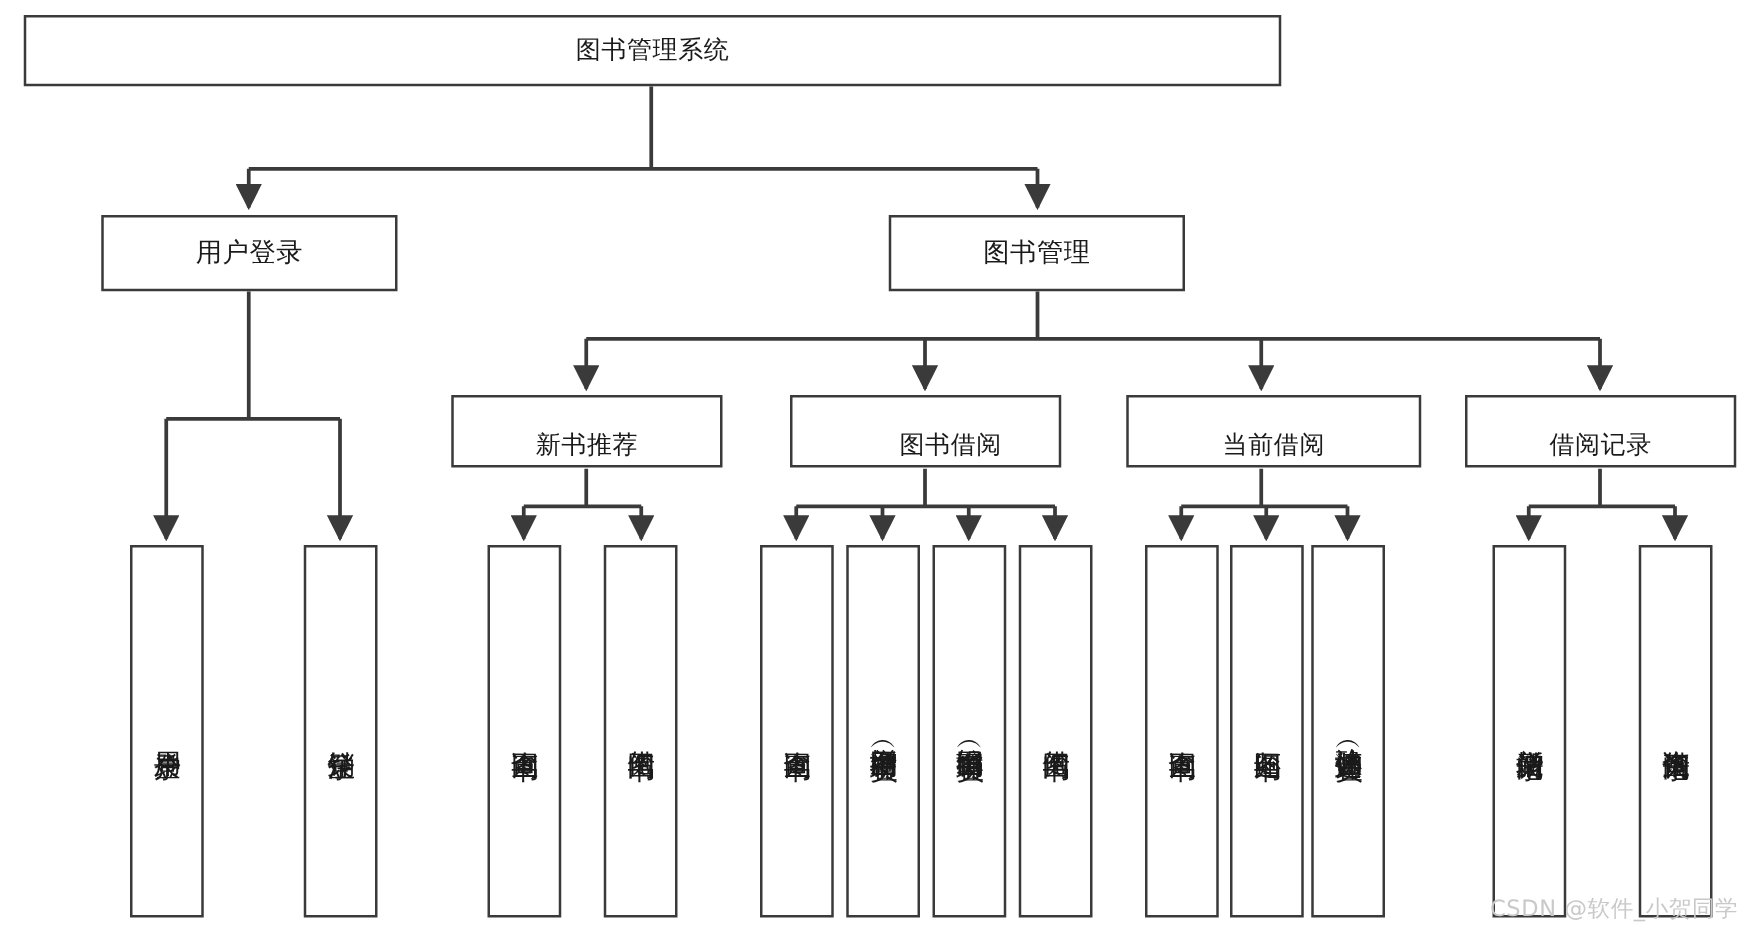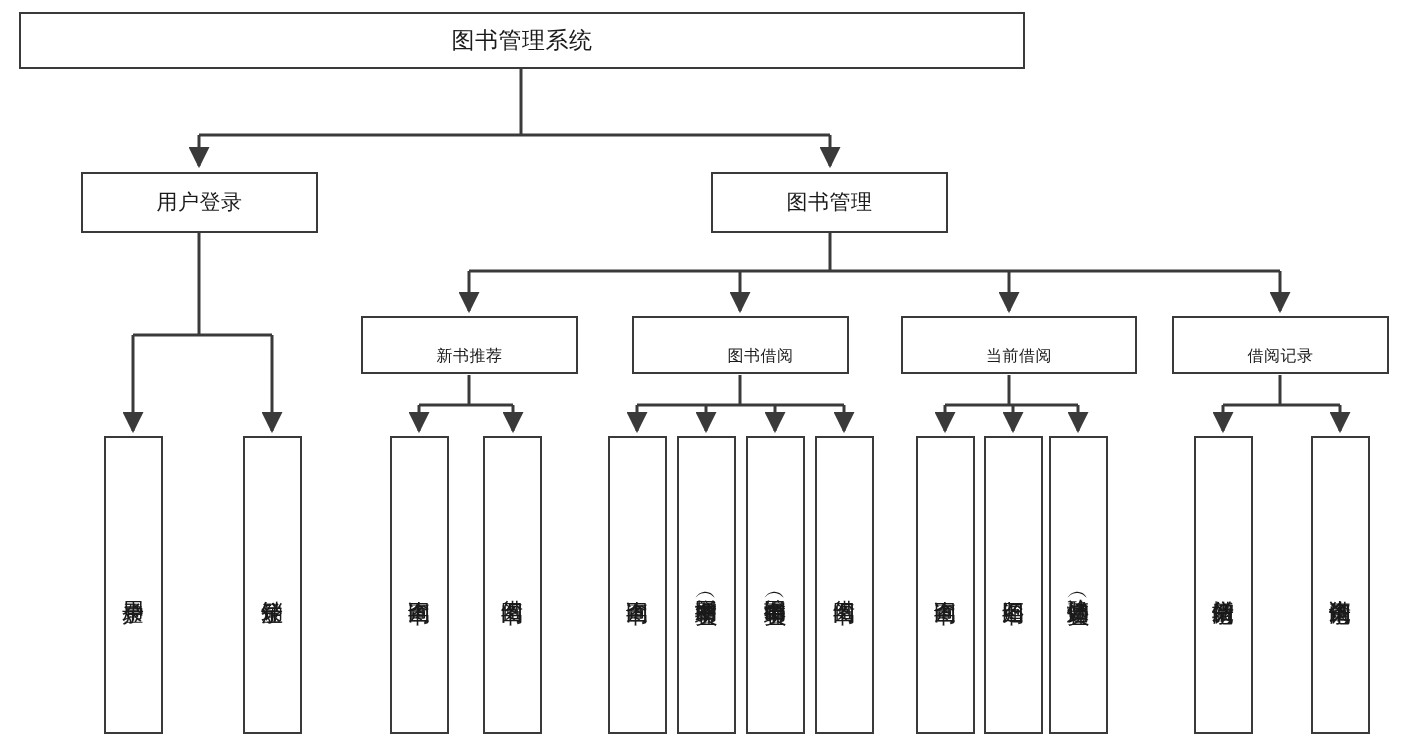--- a/index.html
+++ b/index.html
@@ -33,23 +33,23 @@
     justify-content: center;
     color: #1a1a1a;
   }
   .node-label {
     display: block;
     text-align: center;
     line-height: 1.18;
     letter-spacing: 0.5px;
     white-space: nowrap;
   }
-  .level-root .node-label { font-size: 23px; font-family: Liberation Serif, serif; }
+  .level-root .node-label { font-size: 20px; font-family: Liberation Serif, serif; }
   .level-1 .node-label { font-size: 21px; }
-  .level-2 .node-label { font-size: 16px; margin-top: 22px; }
+  .level-2 .node-label { font-size: 20px; margin-top: 22px; }
   .leaf .node-label {
     writing-mode: vertical-rl;
     text-orientation: upright;
     font-size: 22px;
     line-height: 1.05;
     letter-spacing: 1px;
     max-height: 272px;
   }
   .watermark {
     position: absolute;
@@ -188,14 +188,15 @@
   </div>
 
   <div class="node-box leaf" style="left:1194px; top:436px; width:59px; height:298px;">
     <span class="node-label">新增借阅记录</span>
   </div>
 
   <div class="node-box leaf" style="left:1311px; top:436px; width:59px; height:298px;">
     <span class="node-label">查询借阅记录</span>
   </div>
 
+  <div class="watermark" style="left:1192px; top:715px;">CSDN @软件_小贺同学</div>
 
 </div>
 
 </body></html>

